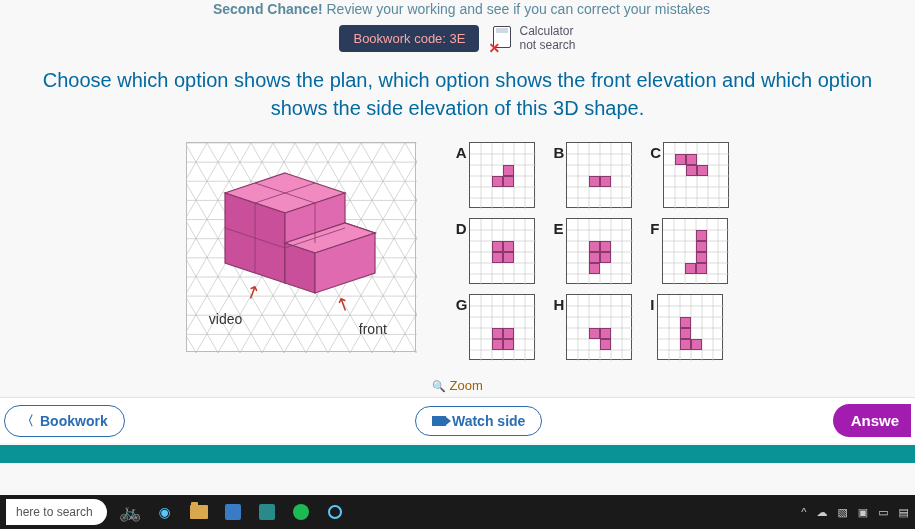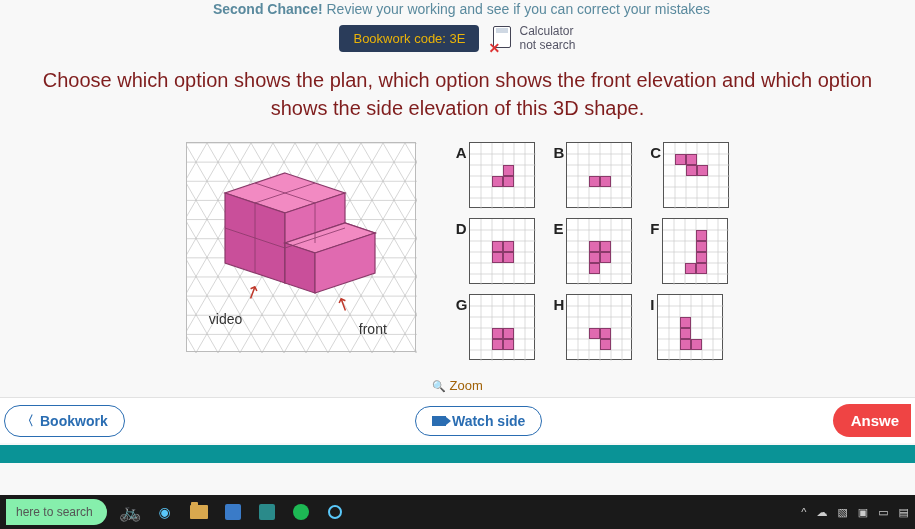--- a/index.html
+++ b/index.html
@@ -27,21 +27,21 @@
     .banner .bold { font-weight: 700; margin-left: 8px; }
     .header-row {
       display: flex;
       justify-content: center;
       align-items: center;
       gap: 12px;
       padding: 4px 0;
     }
     .bookwork {
       background: #2a3c5a;
-      color: #eab308;
+      color: #fca5a5;
       padding: 6px 14px;
       border-radius: 4px;
       font-size: 13px;
     }
     .calc-block {
       display: flex;
       align-items: center;
       gap: 6px;
       font-size: 12px;
       color: #556;
@@ -65,21 +65,21 @@
     }
     .calc-icon .x {
       color: #d33; font-weight: 900; font-size: 14px;
       position: absolute; bottom: -4px; left: -3px;
     }
     .calc-text { line-height: 1.1; }
     .question {
       text-align: center;
       padding: 10px 30px;
       font-size: 20px;
-      color: #7f1d1d;
+      color: #0369a1;
       line-height: 1.4;
     }
     .main-area {
       display: flex;
       justify-content: center;
       align-items: flex-start;
       gap: 40px;
       padding: 10px 0;
     }
     .iso-wrap {
@@ -153,21 +153,21 @@
       border-radius: 20px;
       padding: 6px 16px;
       font-size: 14px;
       font-weight: 600;
       display: inline-flex;
       align-items: center;
       gap: 6px;
       cursor: pointer;
     }
     .answer-btn {
-      background: #ef4444;
+      background: #a21caf;
       color: #fff;
       border: none;
       border-radius: 20px 0 0 20px;
       padding: 8px 12px 8px 18px;
       font-size: 15px;
       font-weight: 600;
       cursor: pointer;
     }
     .chevron { font-size: 13px; }
     .video-icon {
@@ -205,21 +205,21 @@
       background: #1a1a1a;
       display: flex;
       align-items: center;
       justify-content: space-between;
       padding: 0 6px;
       color: #ccc;
       font-size: 12px;
     }
     .taskbar-left { display: flex; align-items: center; gap: 14px; }
     .search-seg {
-      background: #86efac;
+      background: #ffffff;
       color: #555;
       padding: 6px 14px 6px 10px;
       border-radius: 0 14px 14px 0;
       font-size: 12px;
     }
     .tb-icon { width: 20px; height: 20px; display: inline-flex; align-items: center; justify-content: center; font-size: 14px; }
     .bike { font-size: 18px; }
     .folder-icon { width: 18px; height: 14px; background: #d9a84e; border-radius: 1px; position: relative; }
     .folder-icon:before { content:''; position:absolute; top:-3px; left:1px; width:7px; height:3px; background:#d9a84e; border-radius:1px 1px 0 0; }
     .blue-sq { width:16px; height:16px; background:#3a7bc8; border-radius:2px; }

